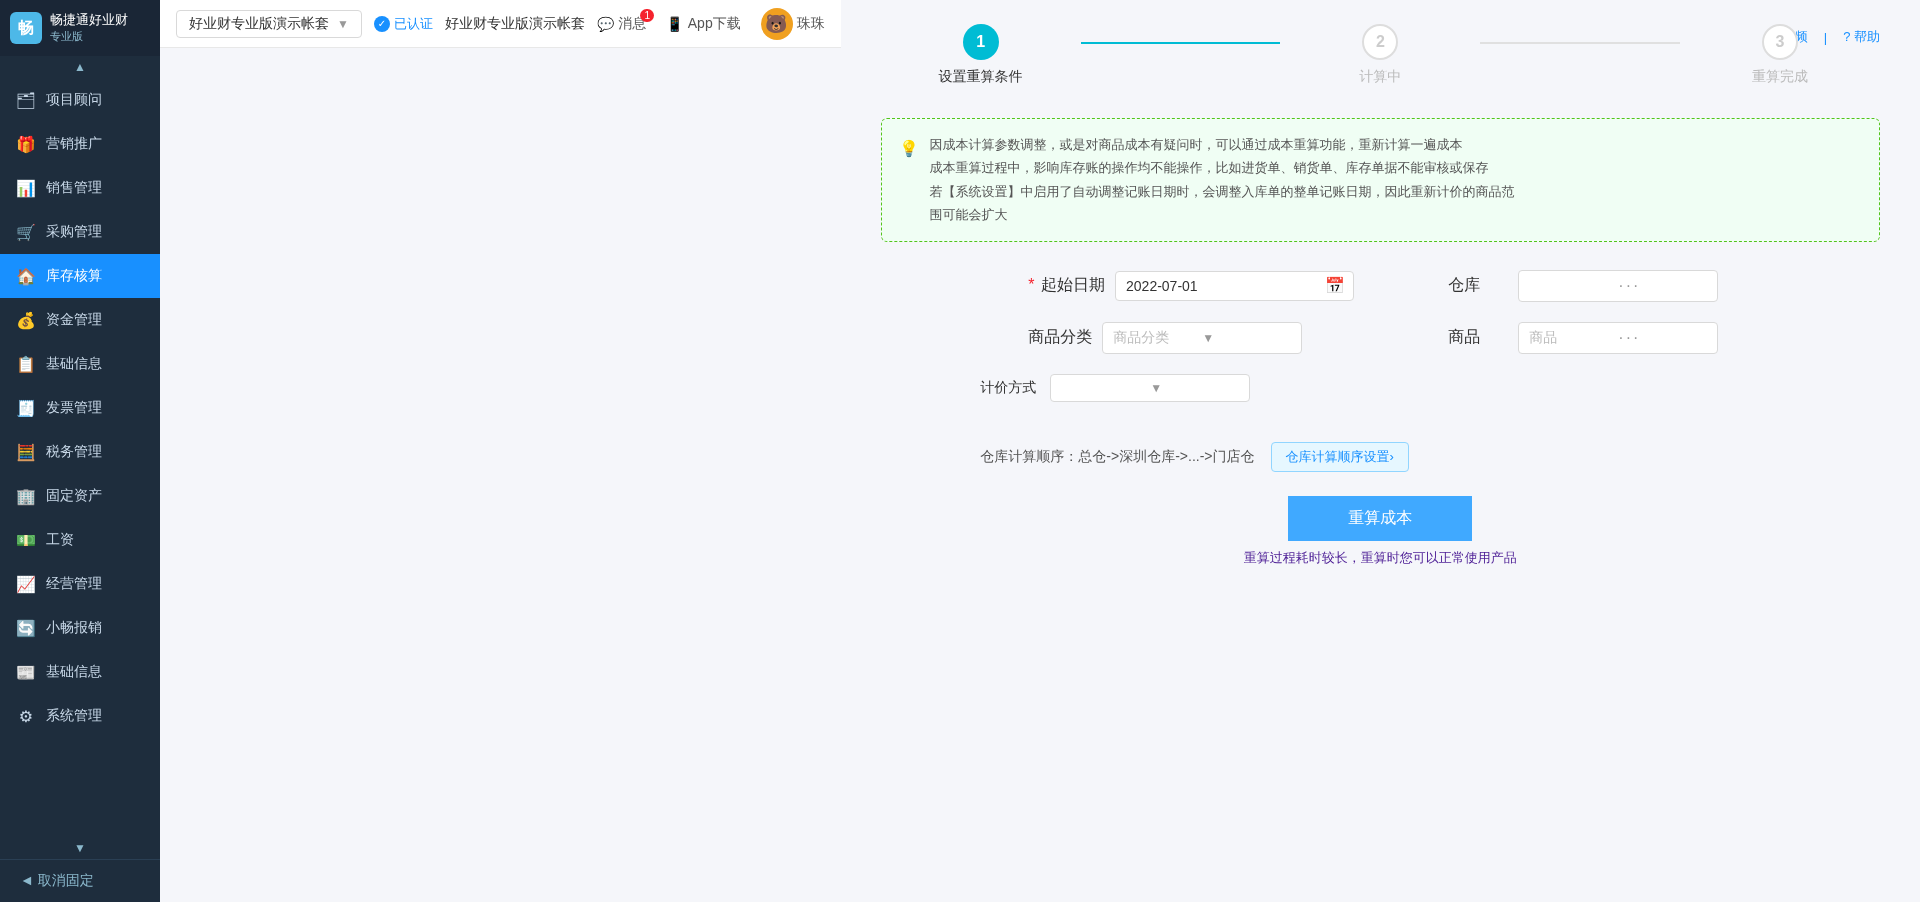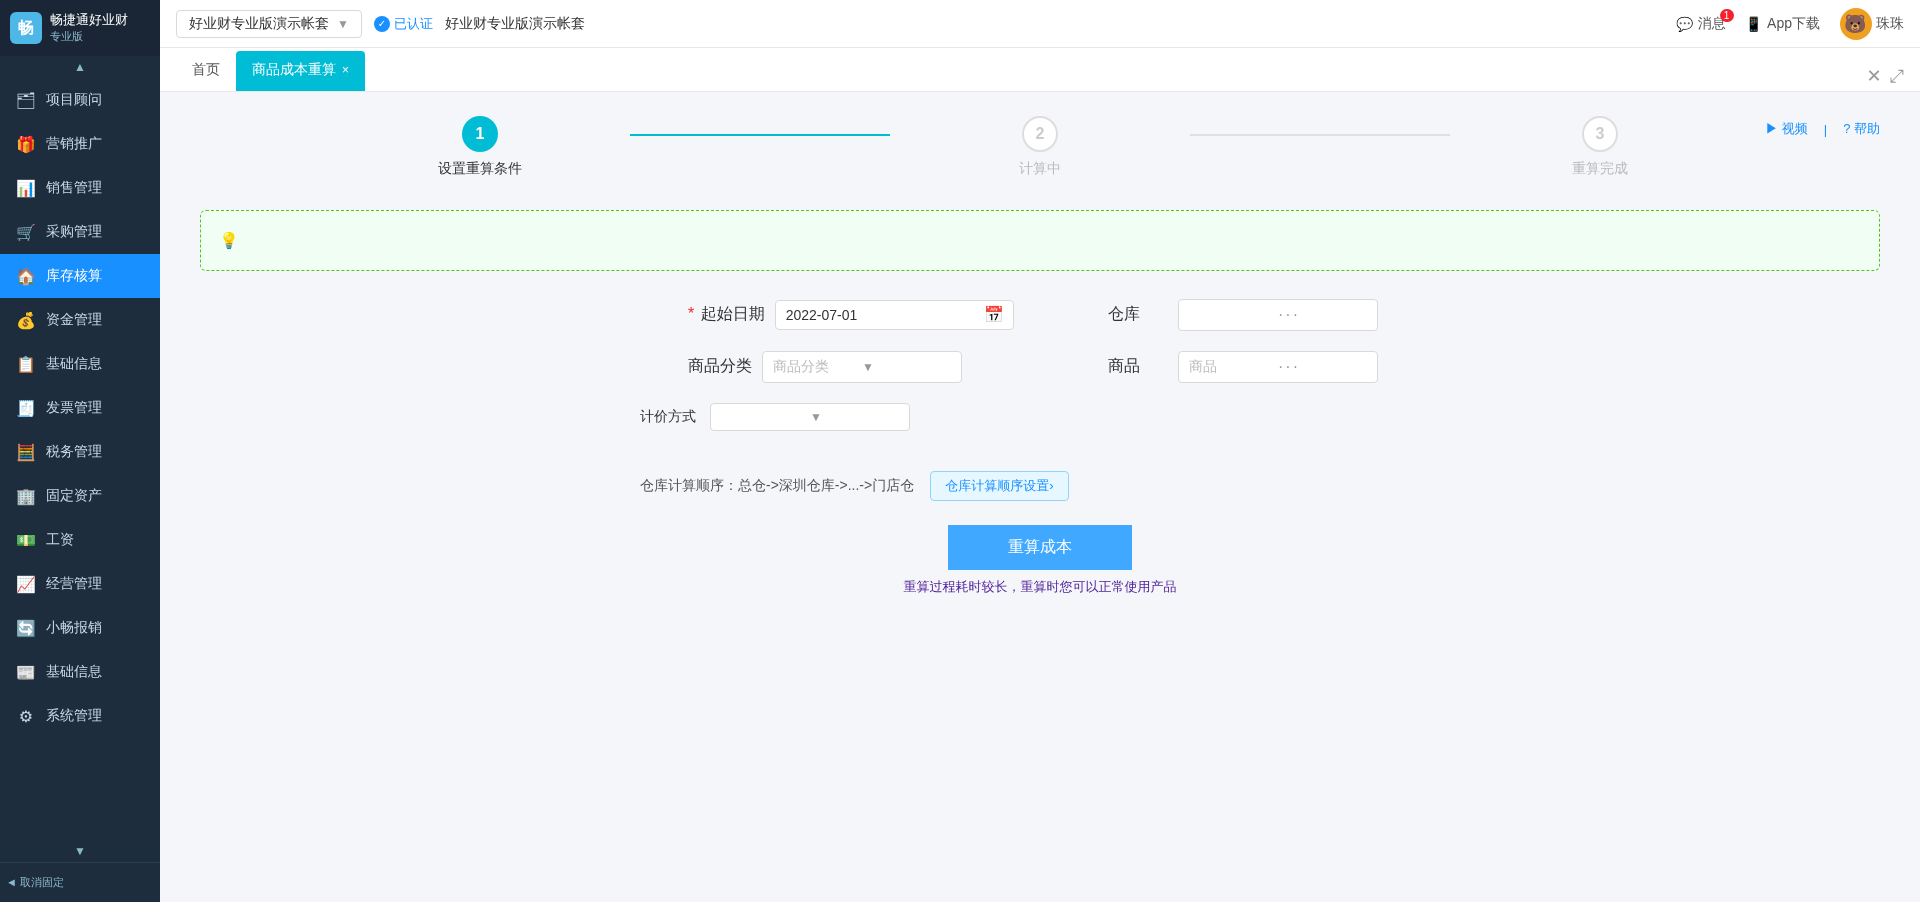--- a/index.html
+++ b/index.html
@@ -51,45 +51,45 @@
       transition: background 0.2s;
     }
     .sidebar-item.active { background: #1890ff; color: #fff; }
     .sidebar-item .nav-icon {
       width: 20px; height: 20px;
       display: flex; align-items: center; justify-content: center;
       font-size: 16px;
       flex-shrink: 0;
     }
     .sidebar-bottom {
-      padding: 12px 6px;
+      padding: 12px 20px;
       display: flex;
       align-items: center;
       gap: 8px;
       color: #8bb8cc;
-      font-size: 11px;
+      font-size: 14px;
       cursor: pointer;
       border-top: 1px solid #2a3f54;
     }
     
     .scroll-arrow {
       text-align: center;
       padding: 4px 0;
       color: #8bb8cc;
       font-size: 12px;
       cursor: pointer;
       background: #1e2d3d;
     }
 
     
     .main {
       flex: 1;
       height: 902px;
       display: flex;
-      flex-direction: column;
+      flex-direction: row;
       background: #f5f6fa;
     }
 
     
     .topbar {
       height: 48px;
       background: #fff;
       display: flex;
       align-items: center;
       padding: 0 16px;
@@ -505,33 +505,20 @@
         <span>📱</span>
         <span>App下载</span>
       </div>
       <div class="topbar-btn">
         <div class="avatar">🐻</div>
         <span>珠珠</span>
       </div>
     </div>
   </div>
 
-  <div class="tabbar">
-    <div class="tab plain">
-      <span>首页</span>
-    </div>
-    <div class="tab active">
-      <span>商品成本重算</span>
-      <span class="tab-close">×</span>
-    </div>
-    <div class="tabbar-actions">
-      <span class="tabbar-action-btn">✕</span>
-      <span class="tabbar-action-btn">⤢</span>
-    </div>
-  </div>
 
   <div class="page-content">
 
     <div class="stepper">
       <div class="step">
         <div class="step-circle active">
           <span>1</span>
         </div>
         <div class="step-label">设置重算条件</div>
       </div>
@@ -551,20 +538,26 @@
       </div>
       <div class="stepper-help">
         <span>▶ <span>视频</span></span>
         <span>|</span>
         <span>? <span>帮助</span></span>
       </div>
     </div>
 
     <div class="info-box">
       <span class="info-icon">💡</span>
+      <div>
+        <div>因成本计算参数调整，或是对商品成本有疑问时，可以通过成本重算功能，重新计算一遍成本</div>
+        <div>成本重算过程中，影响库存账的操作均不能操作，比如进货单、销货单、库存单据不能审核或保存</div>
+        <div>若【系统设置】中启用了自动调整记账日期时，会调整入库单的整单记账日期，因此重新计价的商品范</div>
+        <div>围可能会扩大</div>
+      </div>
     </div>
 
     <div class="form-section">
 
       <div class="form-row">
         <div class="form-field">
           <span class="form-label">
             <span class="required-star">*</span>
             <span>起始日期</span>
           </span>

